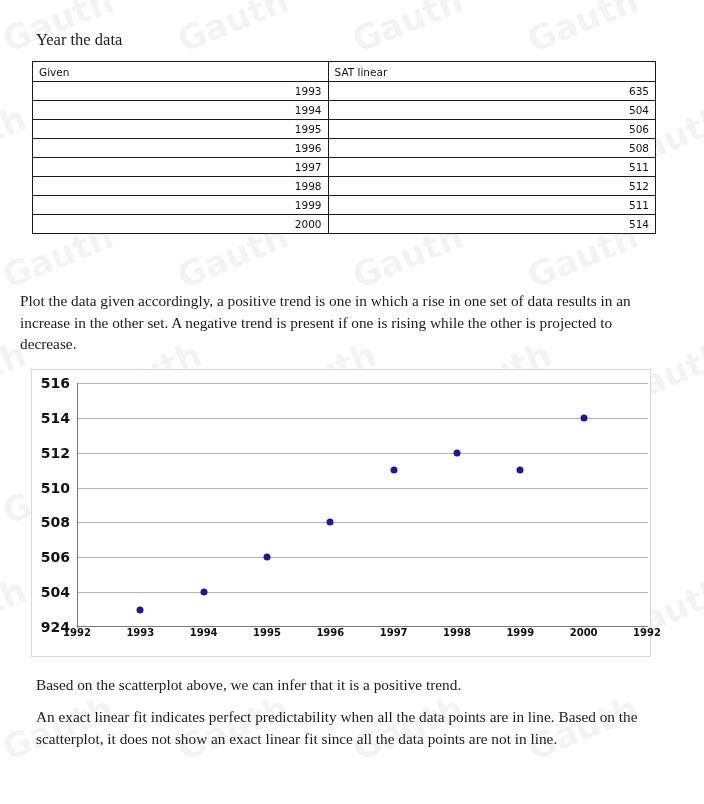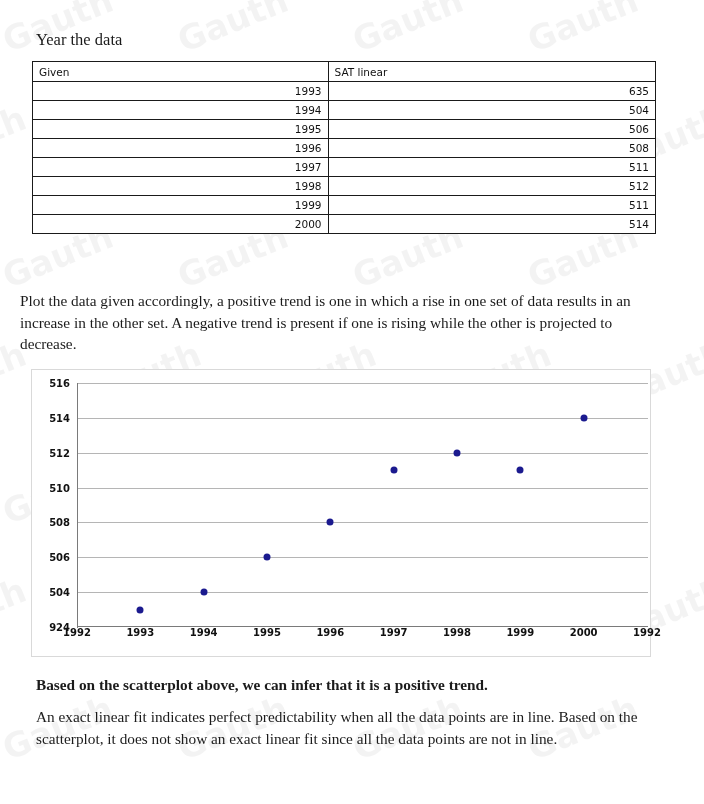--- a/index.html
+++ b/index.html
@@ -85,21 +85,21 @@
 
   
   .para {
     position: absolute;
     font-family: "Liberation Serif", serif;
     font-size: 15.3px;
     line-height: 21.5px;
     color: #1b1b1b;
   }
   #para-plot { left: 20px; top: 290px; width: 628px; }
-  #para-infer { left: 36px; top: 674px; width: 628px; font-weight: bold; }
+  #para-infer { left: 36px; top: 674px; width: 628px; }
   #para-fit   { left: 36px; top: 706px; width: 628px; }
 
   
   #chart-panel {
     position: absolute;
     left: 31px;
     top: 369px;
     width: 620px;
     height: 288px;
     background: #ffffff;
@@ -129,21 +129,21 @@
     width: 570px;
     height: 1px;
     background: #b5b5b5;
   }
   .ytick-label {
     position: absolute;
     right: 100%;
     margin-right: 7px;
     transform: translateY(-50%);
     font-family: "DejaVu Sans", sans-serif;
-    font-size: 10px;
+    font-size: 14px;
     font-weight: 600;
     color: #111111;
     white-space: nowrap;
   }
   .ytick-wrap { position: absolute; left: 0; width: 0; height: 0; }
   .xtick-label {
     position: absolute;
     top: 100%;
     transform: translateX(-50%);
     font-family: "DejaVu Sans", sans-serif;

